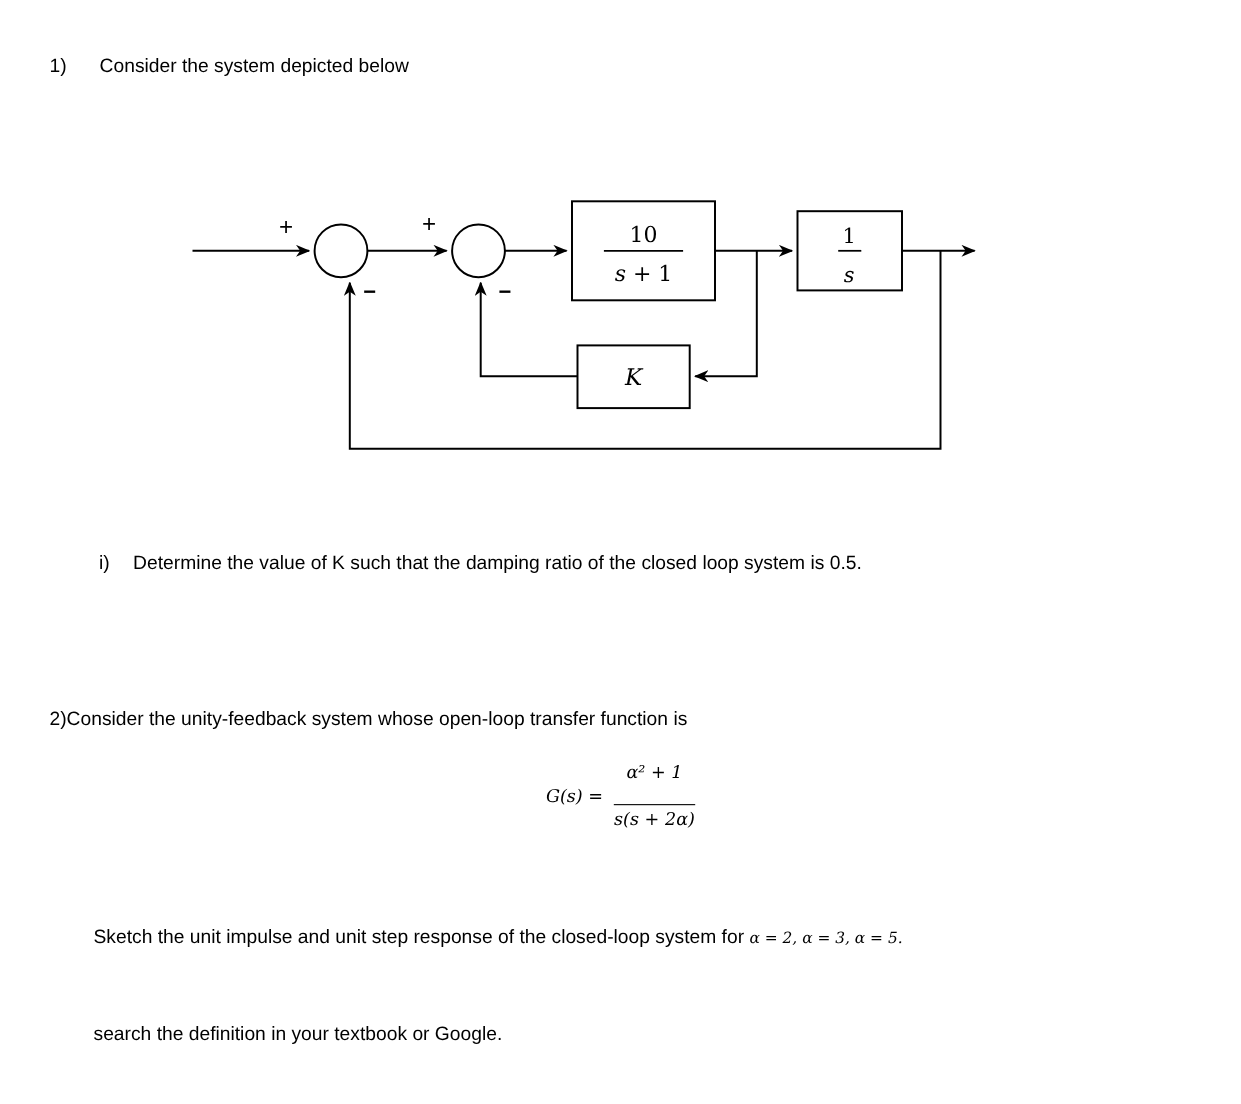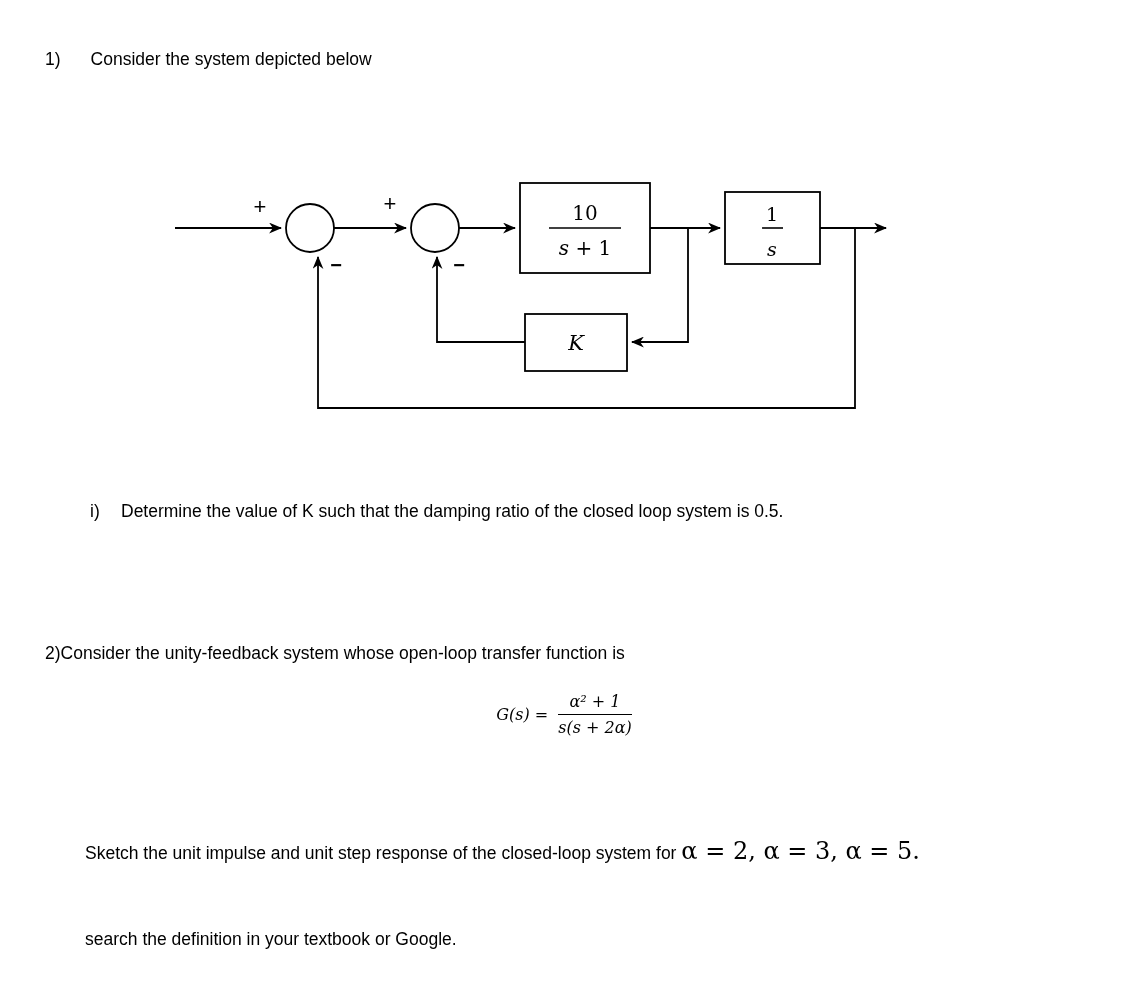--- a/index.html
+++ b/index.html
@@ -3,28 +3,28 @@
 <meta charset="utf-8">
 <style>
   * { margin:0; padding:0; box-sizing:border-box; }
   html,body { background:#ffffff; }
   body { font-family:"Liberation Sans", sans-serif; color:#000; }
   .page { position:relative; width:1128px; height:1004px; background:#fff; overflow:hidden; }
   .abs { position:absolute; }
   .text { font-size:17.5px; line-height:34px; color:#000; }
   b { font-weight:400; }
   .sub-label { display:inline-block; width:31px; }
-  .math { font-family:"DejaVu Serif", serif; font-size:24px;margin-top:38px; }
+  .math { font-family:"DejaVu Serif", serif; font-style:italic; font-size:14px;margin-top:38px; }
   .equation {
     display:flex; justify-content:center; align-items:center;
     width:100%; font-family:"DejaVu Serif", serif; font-style:italic; font-size:16px;
   }
   .eq-lhs { margin-right:10px; }
   .frac { display:inline-flex; flex-direction:column; text-align:center; }
-  .frac-num { padding:0 9px 3px; border-bottom:1.6px solid #000;text-align:center; }
+  .frac-num { padding:0 9px 20px; border-bottom:1.6px solid #000;text-align:center; }
   .frac-den { padding-top:3px; }
   
   .dg-sign { font-family:"Liberation Sans", sans-serif; font-size:22px; }
   .dg-minus { font-family:"Liberation Sans", sans-serif; font-size:20px; font-weight:700; }
   .dg-math { font-family:"DejaVu Serif", serif; font-size:20px; }
   .it { font-style:italic; }
 </style>
 </head>
 <body>
 

